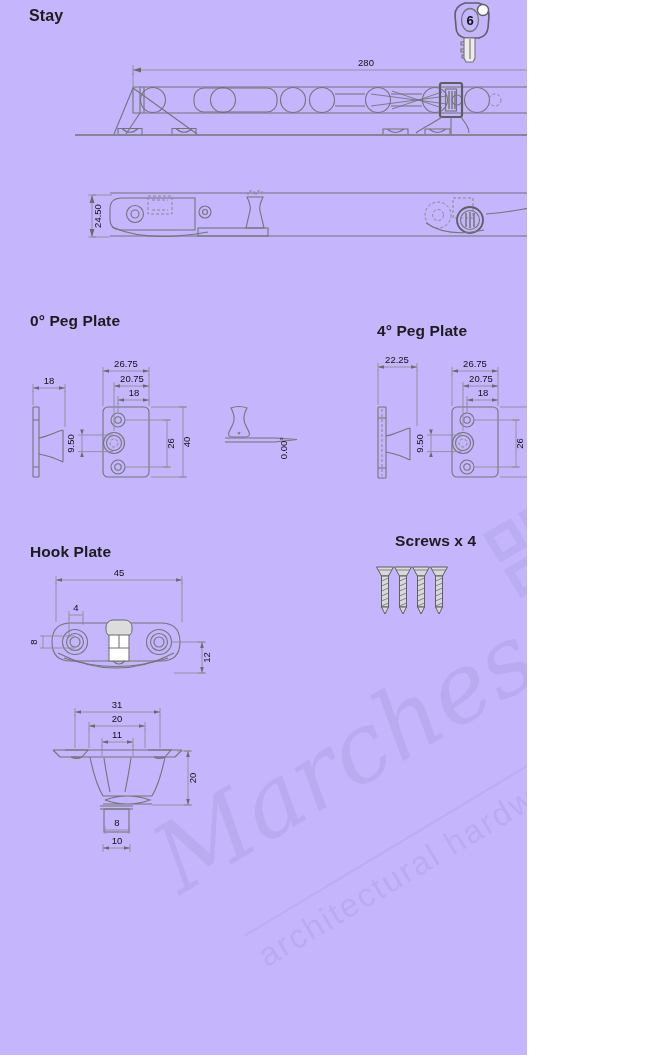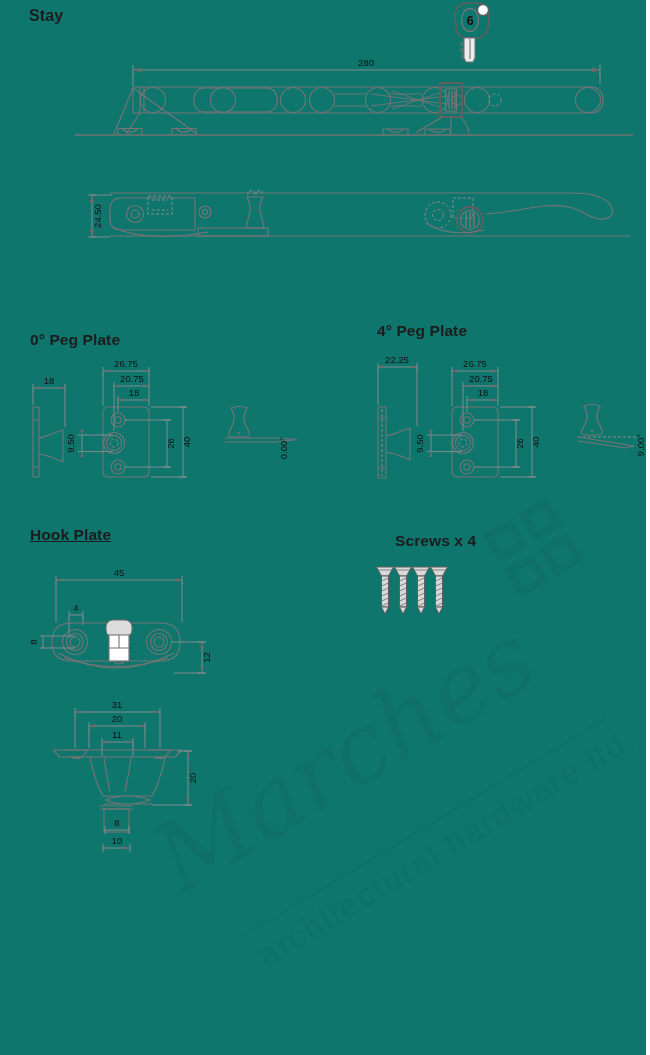--- a/index.html
+++ b/index.html
@@ -1,23 +1,23 @@
 <!DOCTYPE html>
 <html><head>
 <meta charset="utf-8">
 <style>
   html,body{margin:0;padding:0;background:#fff;}
-  .page{position:relative;width:646px;height:1055px;background:#0f766e;overflow:hidden;
+  .page{position:relative;width:527px;height:1055px;background:#c4b5fd;overflow:hidden;
         font-family:"Liberation Sans",sans-serif;}
   .sec-title{position:absolute;font-size:15.5px;font-weight:600;color:#1c1c1c;
              letter-spacing:.1px;z-index:2;}
   #title-stay{left:29px;top:7px;font-size:16px;}
-  #title-peg0{left:30px;top:331px;text-align:right;}
+  #title-peg0{left:30px;top:312px;text-align:right;}
   #title-peg9{left:377px;top:322px;}
-  #title-hook{left:30px;top:526px;text-decoration:underline;}
+  #title-hook{left:30px;top:543px;}
   #title-screws{left:395px;top:532px;}
   svg{position:absolute;z-index:1;overflow:visible;}
   svg text{font-family:"Liberation Sans",sans-serif;font-size:9.5px;fill:#111;}
   .ln{stroke:#757575;stroke-width:1.1;fill:none;}
   .ln2{stroke:#5f5f5f;stroke-width:2.2;fill:none;}
   .lnf{stroke:#757575;stroke-width:1.1;fill:#fff;}
   .dash{stroke:#8a8a8a;stroke-width:1;fill:none;stroke-dasharray:3 2;}
   .dim{stroke:#8f8f8f;stroke-width:.9;fill:none;}
   .ar{fill:#6b6b6b;stroke:none;}
   .grayfill{fill:#dcdcdc;stroke:#6b6b6b;stroke-width:1;}

